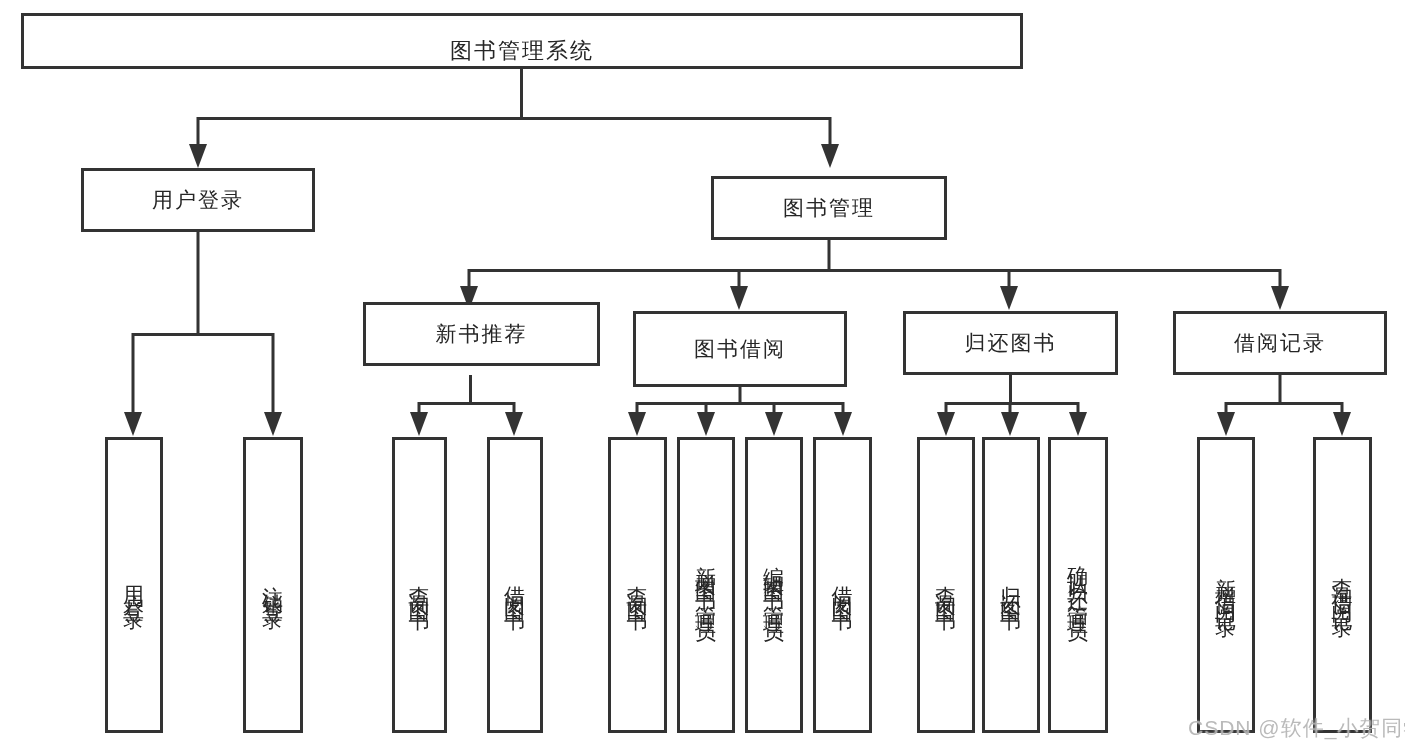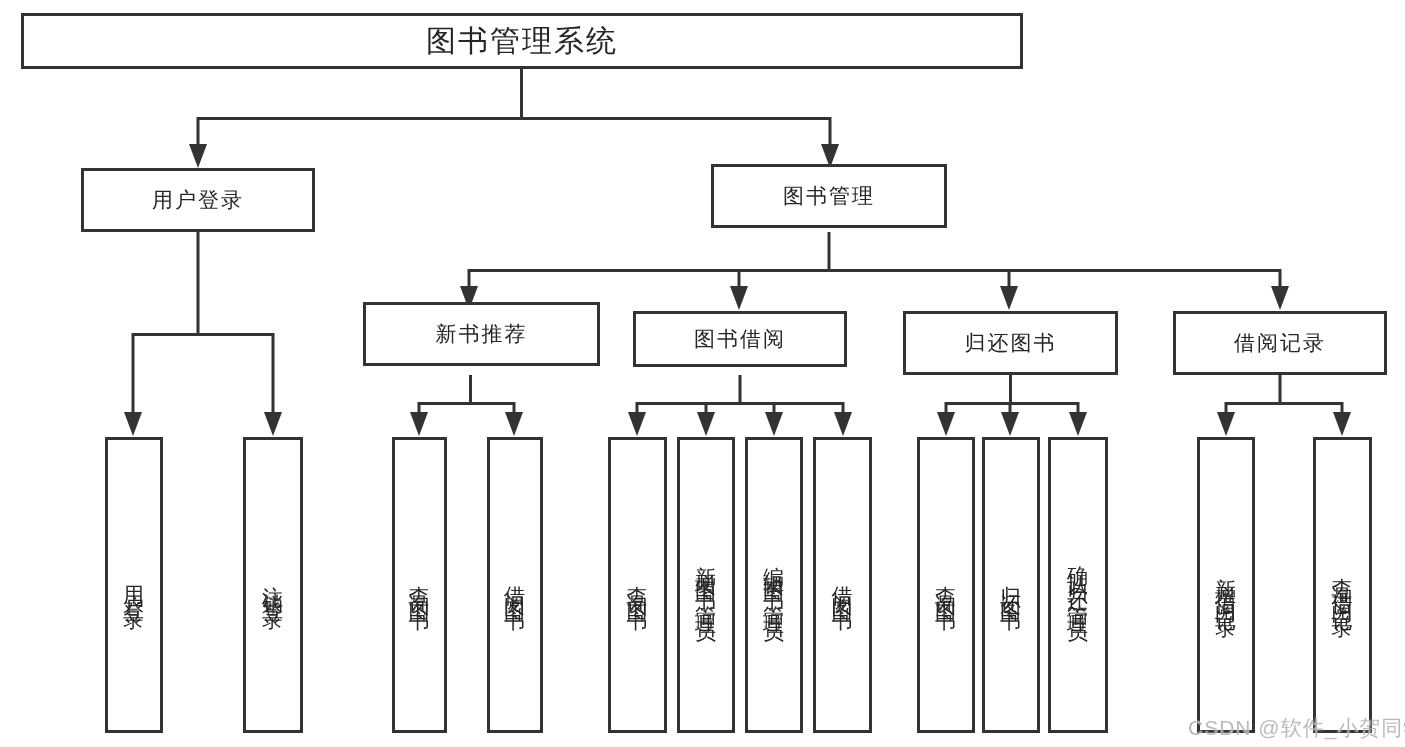--- a/index.html
+++ b/index.html
@@ -20,21 +20,21 @@
     display:flex;
     align-items:center;
     justify-content:center;
     z-index:2;
   }
   .h-box{
     font-size:21px;
     letter-spacing:2px;
     white-space:nowrap;
   }
-  .root-box{font-size:30px;}
+  .root-box{font-size:22px;align-items:flex-end;}
   .v-box{
     font-size:21px;
     writing-mode:vertical-rl;
     text-orientation:mixed;
     letter-spacing:8px;
     line-height:1;
   }
   .v-box span{display:block;}
   .watermark{
     position:absolute;
@@ -100,28 +100,28 @@
     </g>
   </svg>
 
   <div class="node h-box root-box" style="left:21px;top:13px;width:1002px;height:56px;">
     <span>图书管理系统</span>
   </div>
 
   <div class="node h-box" style="left:81px;top:168px;width:234px;height:64px;">
     <span>用户登录</span>
   </div>
-  <div class="node h-box" style="left:711px;top:164px;width:236px;height:64px;">
+  <div class="node h-box" style="left:711px;top:176px;width:236px;height:64px;">
     <span>图书管理</span>
   </div>
 
   <div class="node h-box" style="left:363px;top:302px;width:237px;height:64px;">
     <span>新书推荐</span>
   </div>
-  <div class="node h-box" style="left:633px;top:311px;width:214px;height:56px;">
+  <div class="node h-box" style="left:633px;top:311px;width:214px;height:76px;">
     <span>图书借阅</span>
   </div>
   <div class="node h-box" style="left:903px;top:311px;width:215px;height:64px;">
     <span>归还图书</span>
   </div>
   <div class="node h-box" style="left:1173px;top:311px;width:214px;height:64px;">
     <span>借阅记录</span>
   </div>
 
   <div class="node v-box" style="left:105px;top:437px;width:58px;height:296px;">

